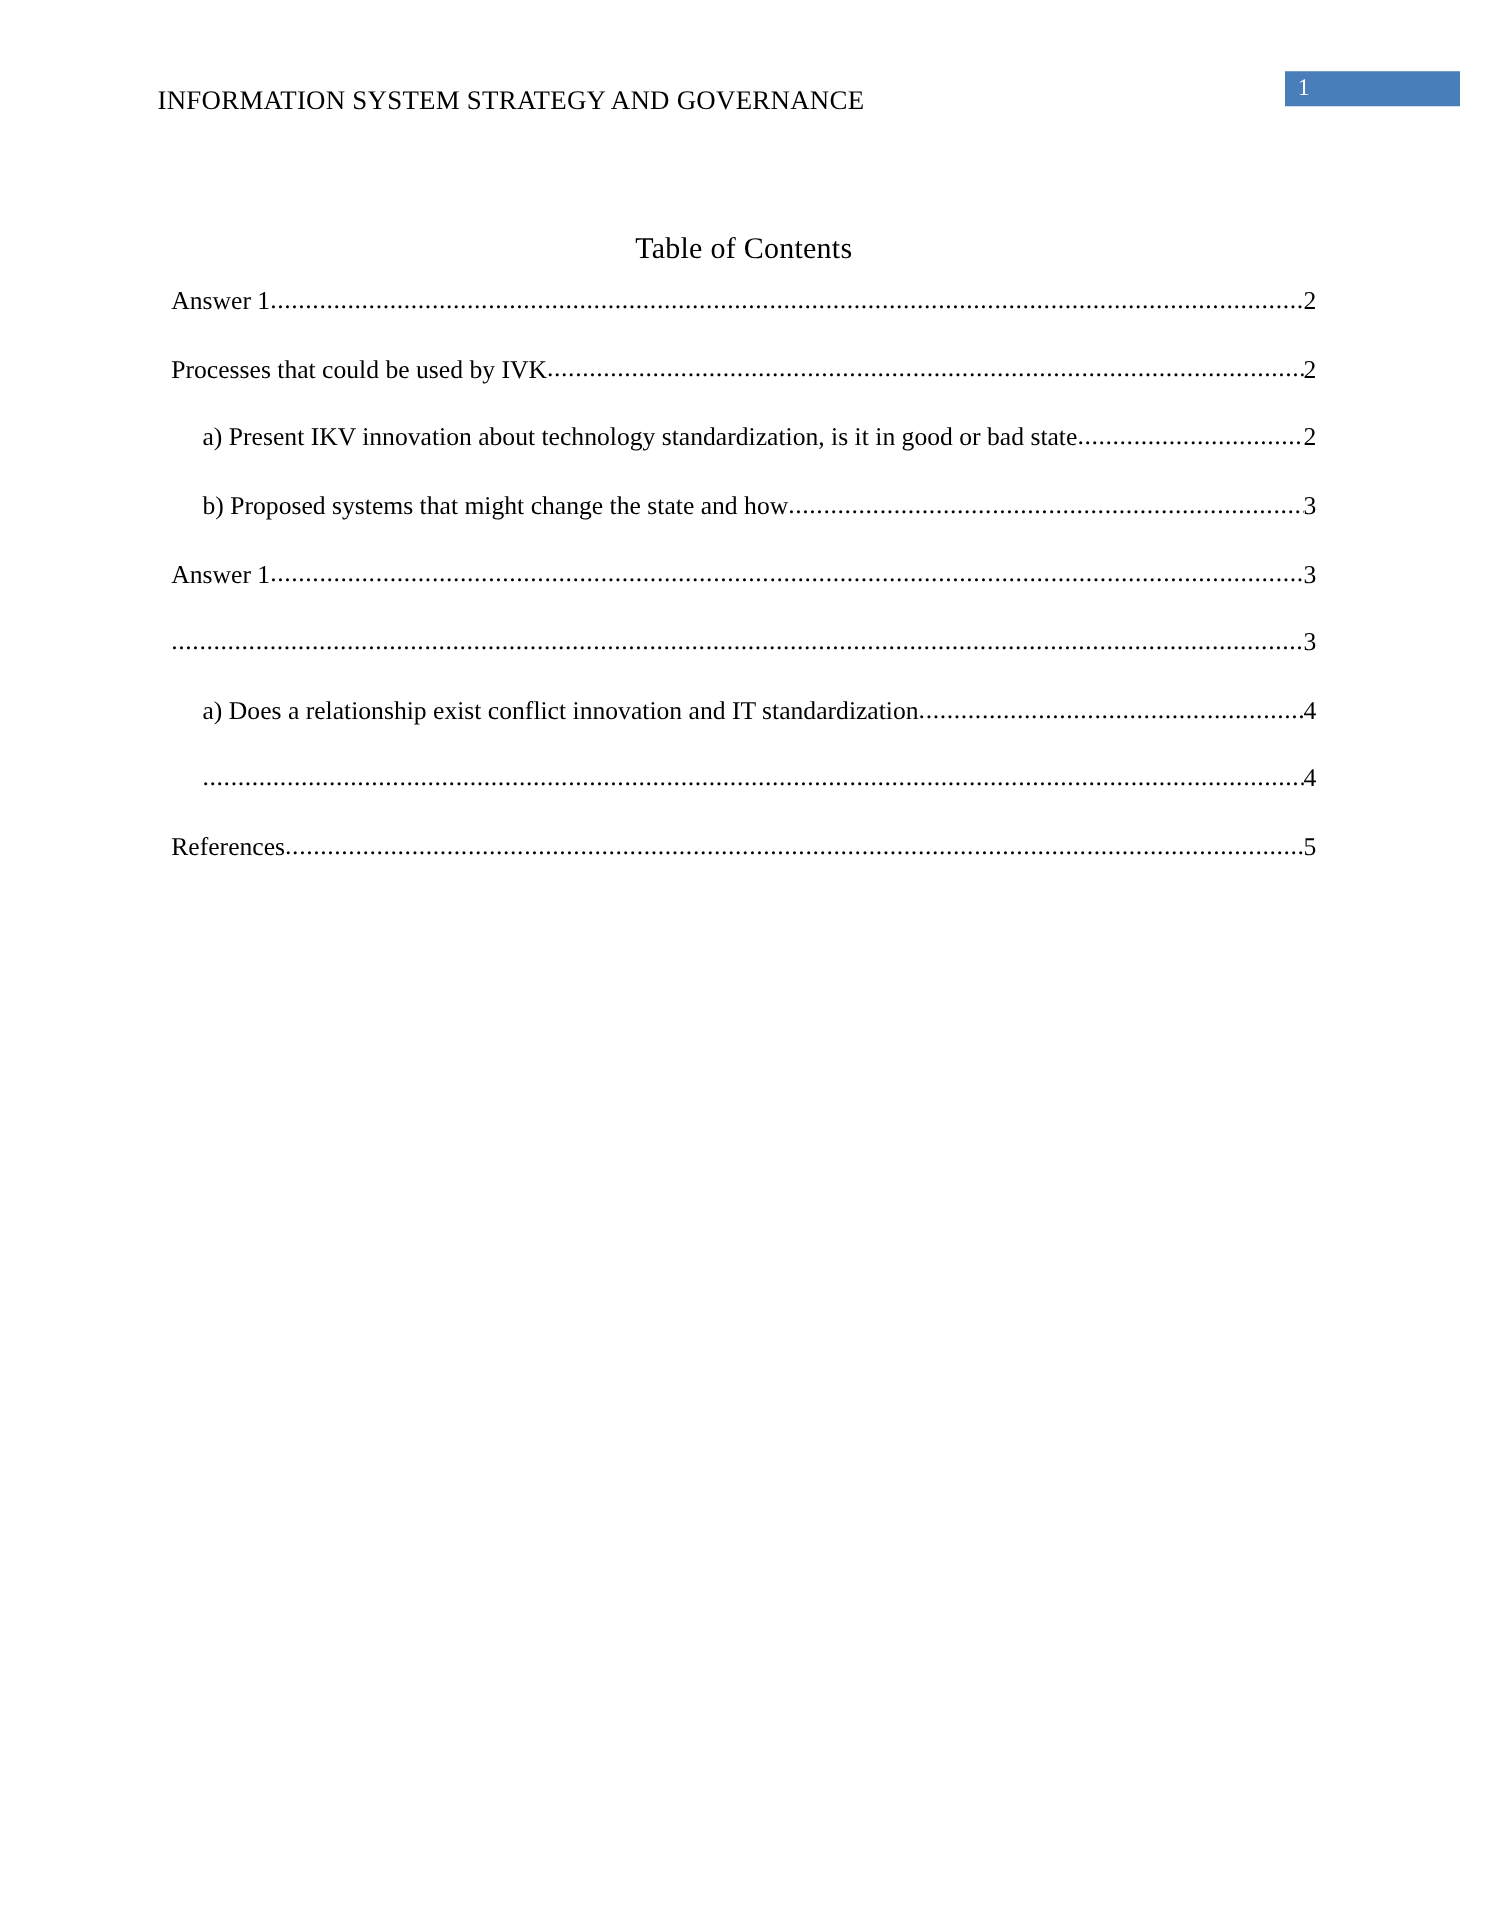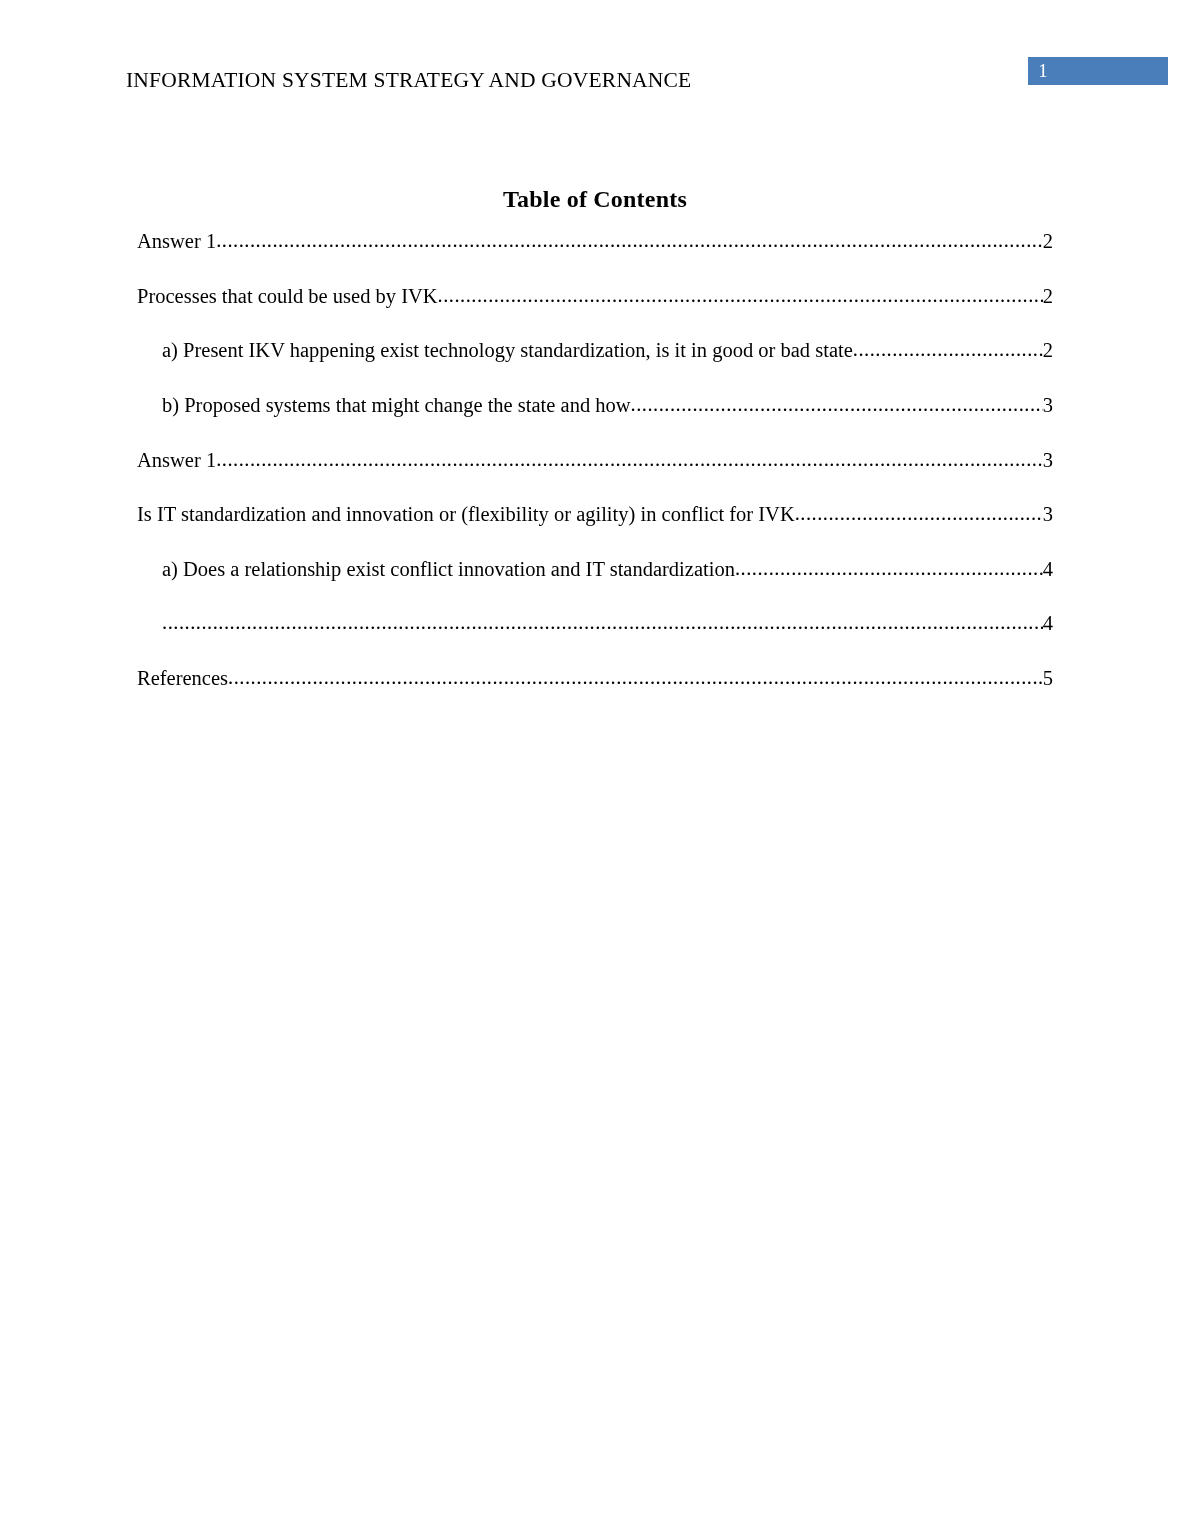--- a/index.html
+++ b/index.html
@@ -50,21 +50,21 @@
     white-space: nowrap;
   }
   .toc-wrap {
     position: absolute;
     top: 186px;
     left: 137px;
     width: 916px;
   }
   .toc-title {
     text-align: center;
-    font-weight: bold;
+    font-weight: normal;
     font-size: 24px;
     margin: 0 0 16px 0;
     letter-spacing: 0.2px;
   }
   .toc-entry {
     display: flex;
     align-items: baseline;
     font-size: 20.5px;
     line-height: 1.25;
     margin-bottom: 29px;
@@ -107,36 +107,35 @@
           <span class="toc-text">Answer 1</span>
           <span class="toc-dots">........................................................................................................................................................................................................</span>
           <span class="toc-page">2</span>
         </div>
         <div class="toc-entry">
           <span class="toc-text">Processes that could be used by IVK</span>
           <span class="toc-dots">........................................................................................................................................................................................................</span>
           <span class="toc-page">2</span>
         </div>
         <div class="toc-entry level-2">
-          <span class="toc-text">a) Present IKV happening exist technology standardization, is it in good or bad state</span>
+          <span class="toc-text">a) Present IKV innovation about technology standardization, is it in good or bad state</span>
           <span class="toc-dots">........................................................................................................................................................................................................</span>
           <span class="toc-page">2</span>
         </div>
         <div class="toc-entry level-2">
           <span class="toc-text">b) Proposed systems that might change the state and how</span>
           <span class="toc-dots">........................................................................................................................................................................................................</span>
           <span class="toc-page">3</span>
         </div>
         <div class="toc-entry">
           <span class="toc-text">Answer 1</span>
           <span class="toc-dots">........................................................................................................................................................................................................</span>
           <span class="toc-page">3</span>
         </div>
         <div class="toc-entry">
-          <span class="toc-text">Is IT standardization and innovation or (flexibility or agility) in conflict for IVK</span>
           <span class="toc-dots">........................................................................................................................................................................................................</span>
           <span class="toc-page">3</span>
         </div>
         <div class="toc-entry level-2">
           <span class="toc-text">a) Does a relationship exist conflict innovation and IT standardization</span>
           <span class="toc-dots">........................................................................................................................................................................................................</span>
           <span class="toc-page">4</span>
         </div>
         <div class="toc-entry level-2">
           <span class="toc-dots">........................................................................................................................................................................................................</span>

